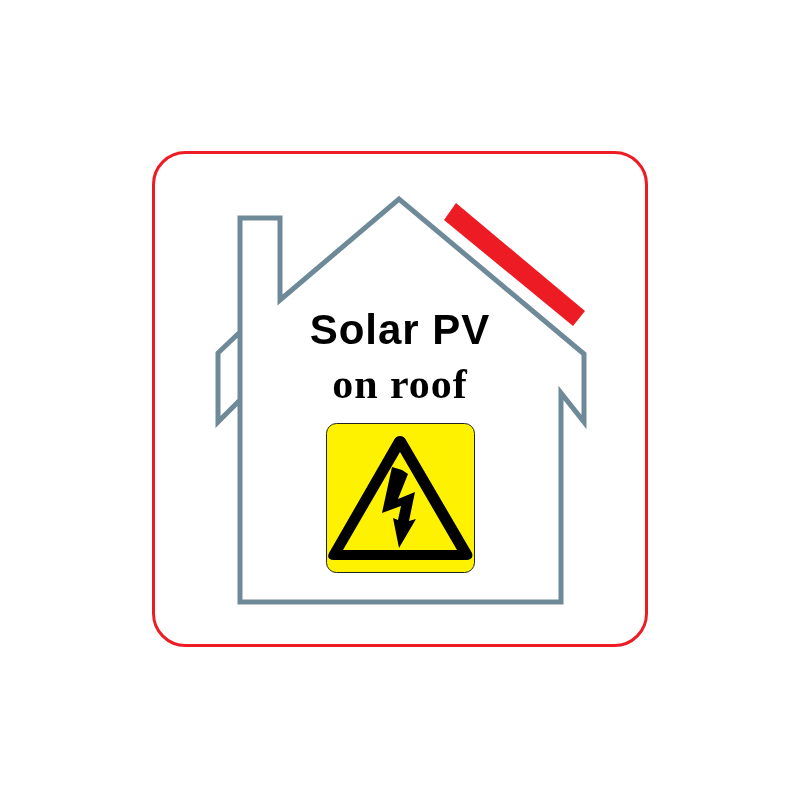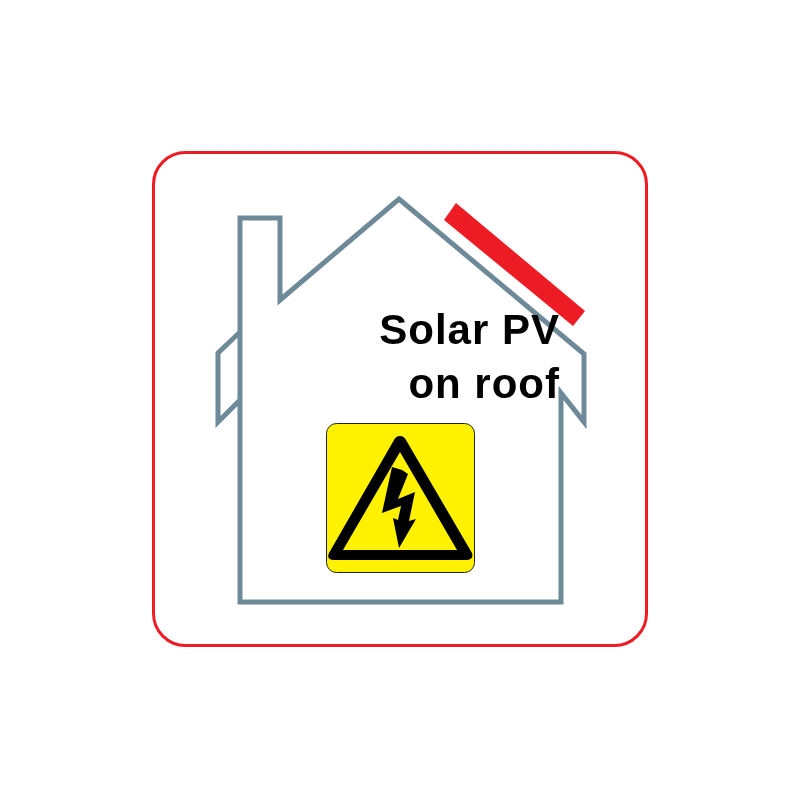--- a/index.html
+++ b/index.html
@@ -1,30 +1,30 @@
 <!DOCTYPE html>
 <html><head>
 <meta charset="utf-8">
 <style>
   html, body { margin: 0; padding: 0; background: #ffffff; }
   body { width: 800px; height: 800px; position: relative; overflow: hidden; }
   .sign-svg { position: absolute; left: 0; top: 0; width: 800px; height: 800px; }
   .label-text {
     position: absolute;
     left: 240px; width: 320px;
-    text-align: right;
+    text-align: center;
     font-family: "Liberation Sans", sans-serif;
     font-weight: bold;
     color: #000000;
     font-size: 42px;
     line-height: 1;
     letter-spacing: 1px;
   }
   .line1 { top: 309px; }
-  .line2 { top: 363px; }
+  .line2 { top: 363px; font-family: Liberation Serif, serif; }
 </style>
 </head>
 <body>
 
 <svg class="sign-svg" viewBox="0 0 800 800" xmlns="http://www.w3.org/2000/svg">
 
   <rect x="153.5" y="152.5" width="493" height="493" rx="32" ry="32" fill="#ffffff" stroke="#ed1c24" stroke-width="3"></rect>
 
   <g>
     <polyline fill="none" stroke="#6e8a98" stroke-width="5" stroke-linejoin="miter" points="240,400 240,332 218,353 218,422 240,400 240,602 561,602 561,393 584,422 584,354 399,199 280,300 280,218 240,218 240,332"></polyline>

